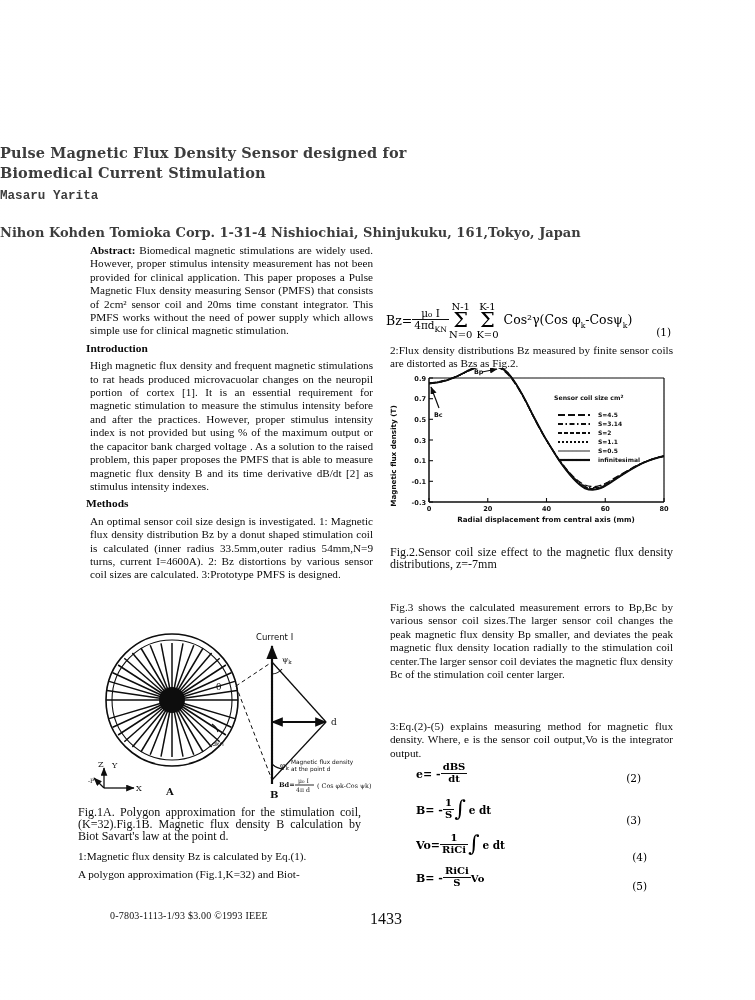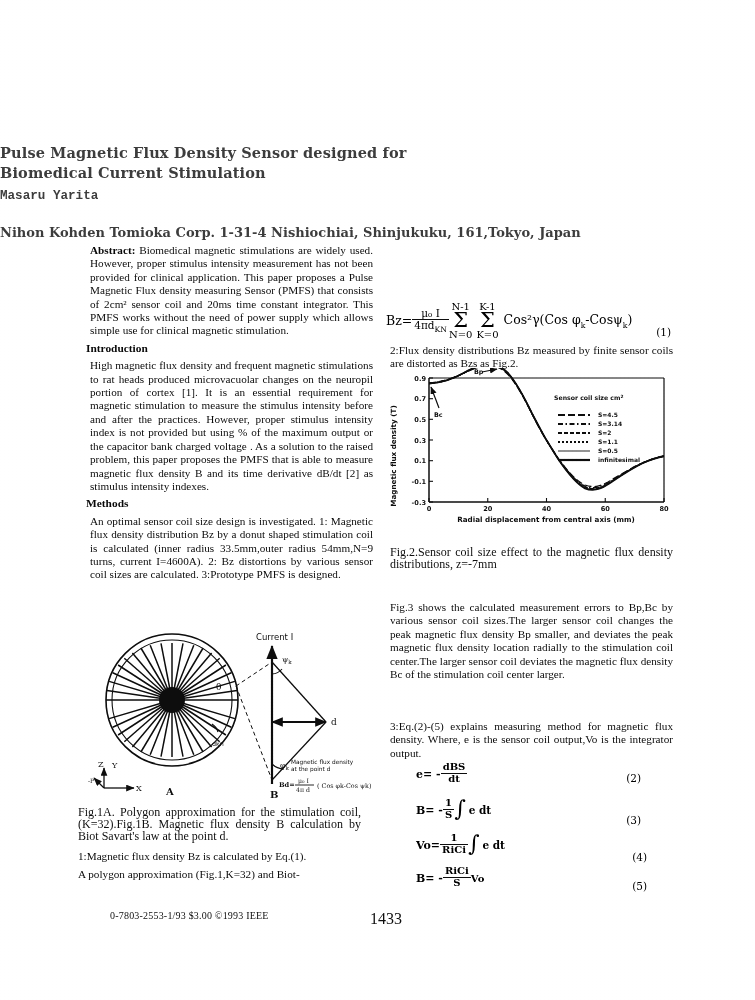--- a/index.html
+++ b/index.html
@@ -379,17 +379,17 @@
   <div class="eq-wrap" style="position:absolute; left:416px; top:833px; width:261px; height:30px;">
     <span style="font-size:11px; font-weight:bold;margin-top:12px;">Vo=</span><span class="frac" style="font-size:10px; font-weight:bold;"><span class="num">1</span><span class="den">RiCi</span></span><span class="bigint">∫</span><span style="font-size:10.5px; font-weight:bold; margin-left:3px;">e dt</span>
     <span class="eqno" style="top:18px; right:30px;">(4)</span>
   </div>
 
   <div class="eq-wrap" style="position:absolute; left:416px; top:866px; width:261px; height:28px;">
     <span style="font-size:11px; font-weight:bold;"><span>B=</span> <span>-</span></span><span class="frac" style="font-size:10px; font-weight:bold;"><span class="num">RiCi</span><span class="den">S</span></span><span style="font-size:10px; font-weight:bold;">Vo</span>
     <span class="eqno" style="top:14px; right:30px;">(5)</span>
   </div>
 
-  <div class="footer">0-7803-2553-1/93  $3.00 ©1993 IEEE</div>
+  <div class="footer">0-7803-1113-1/93  $3.00 ©1993 IEEE</div>
   <div class="pageno">1433</div>
 
   <div class="scan-noise"></div>
 </div>
 
 </body></html>

